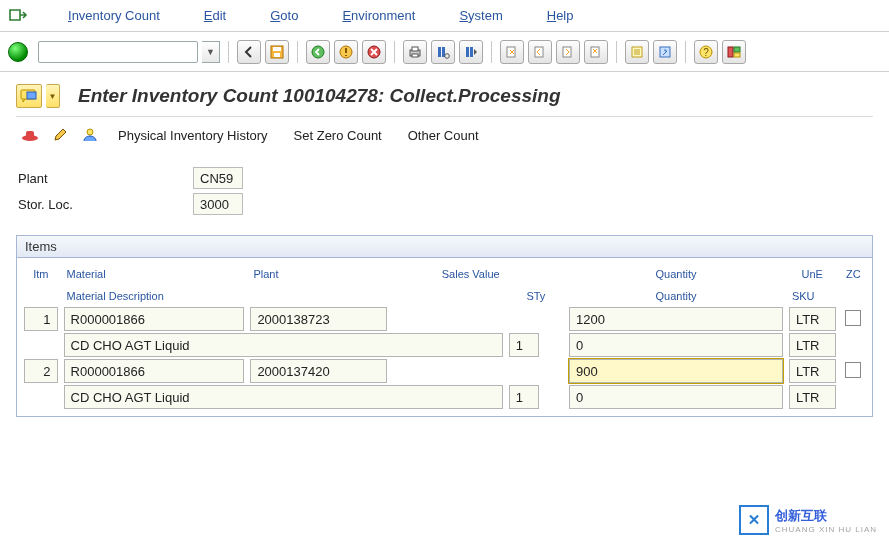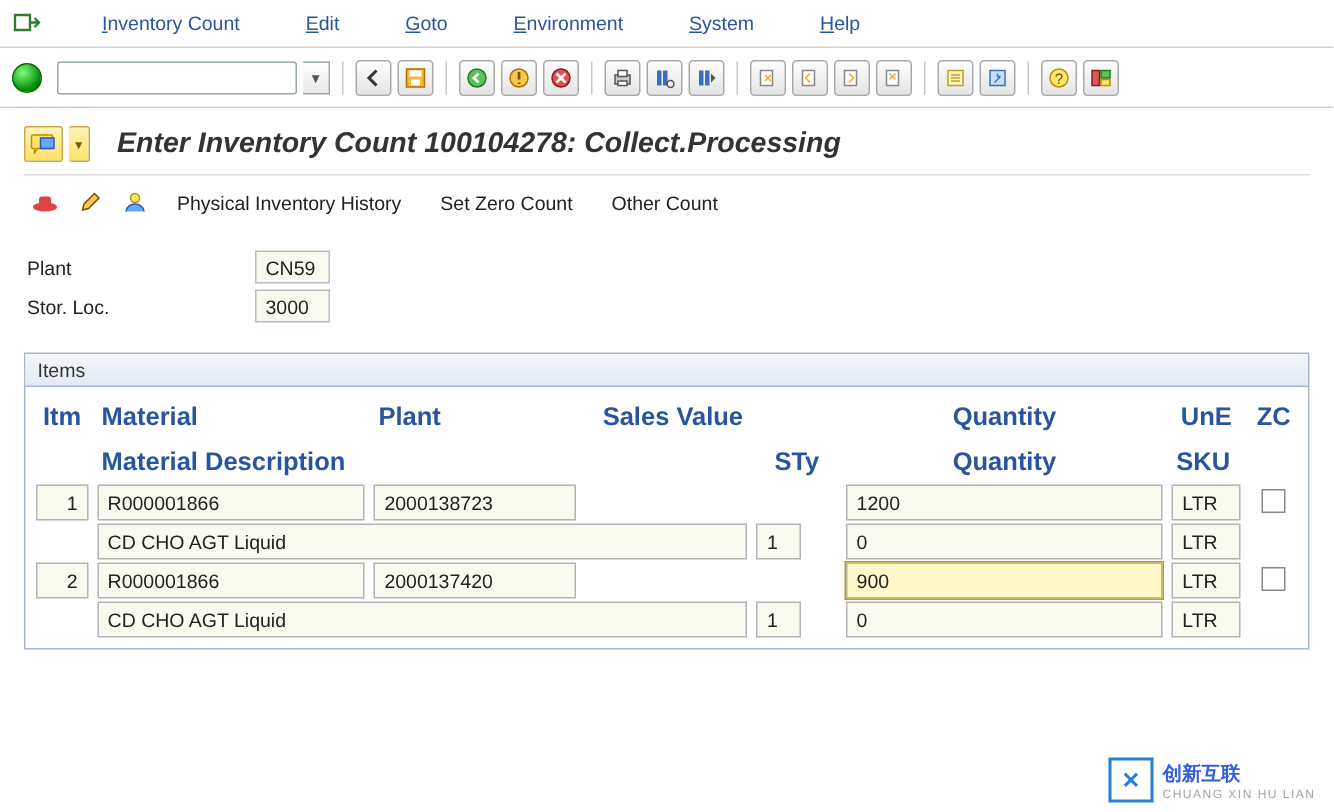--- a/index.html
+++ b/index.html
@@ -26,28 +26,28 @@
   .content{padding:12px 16px 0 16px;}
   .title-row{display:flex;align-items:center;gap:4px;margin-bottom:8px;}
   .title-btn{width:26px;height:24px;border:1px solid #c8a84a;background:linear-gradient(#fff4b8,#ffe168);border-radius:2px;display:flex;align-items:center;justify-content:center;position:relative;}
   .title-btn.dd{width:14px;border-left:none;}
   .page-title{font-size:19px;font-weight:bold;font-style:italic;color:#333;margin-left:14px;}
   .action-row{display:flex;align-items:center;gap:6px;padding:6px 0 14px 2px;border-top:1px solid #dcdcdc;}
   .action-link{color:#222;padding:2px 10px;}
   .hdr-fields{margin:4px 0 2px 0;}
   .hdr-line{display:flex;align-items:center;height:26px;gap:44px;}
   .hdr-label{width:110px;padding-left:2px;}
-  .ro-field{height:22px;border:1px solid #bbb;background:var(--field-bg);padding:1px 6px;display:flex;align-items:center;font-size:13px;}
+  .ro-field{height:22px;border:1px solid #bbb;background:var(--field-bg);padding:1px 6px;display:flex;align-items:center;font-size:13px;margin-left:23px;}
   .ro-field.short{width:50px;}
   .redacted{background:#fff;border:1px solid #fff;color:#aaa;height:20px;width:180px;position:relative;overflow:hidden;margin-left:3px;}
   .items-panel{border:1px solid var(--sap-border);margin-top:18px;}
   .items-title{padding:3px 8px;color:#333;background:linear-gradient(#f5f8fc,#e2e9f4);border-bottom:1px solid var(--sap-border);}
   .items-grid{padding:4px 4px 6px 4px;}
   table.ig{border-collapse:separate;border-spacing:0;width:100%;}
-  table.ig th{color:var(--sap-blue);font-weight:bold;text-align:left;padding:6px 6px 4px;font-size:17px;}
+  table.ig th{color:var(--sap-blue);font-weight:normal;text-align:left;padding:6px 6px 4px;font-size:11px;}
   table.ig th.rt,table.ig td.rt{text-align:right;}
   table.ig th.ct,table.ig td.ct{text-align:center;}
   .sub th{color:#222;font-size:13px;padding:2px 6px 8px;}
   table.ig td{padding:1px 3px;vertical-align:middle;}
   .cell-input{width:100%;height:24px;border:1px solid #b4b4b4;background:var(--field-bg);padding:2px 6px;font-size:13px;color:#222;}
   .cell-input.active{background:var(--active-bg);outline:1px solid #c0a000;}
   .cell-ck{width:16px;height:16px;border:1px solid #888;background:#fff;display:inline-block;}
   .w-itm{width:36px;}.w-mat{width:170px;}.w-batch{width:130px;}.w-sv{width:105px;}.w-sty{width:55px;}.w-qty{width:200px;}.w-une{width:48px;}.w-zc{width:26px;}
   .watermark{position:absolute;right:12px;bottom:6px;display:flex;align-items:center;gap:6px;opacity:.9;}
   .wm-logo{width:30px;height:30px;border:2px solid #1170d0;display:flex;align-items:center;justify-content:center;color:#1170d0;font-weight:bold;font-size:15px;}

